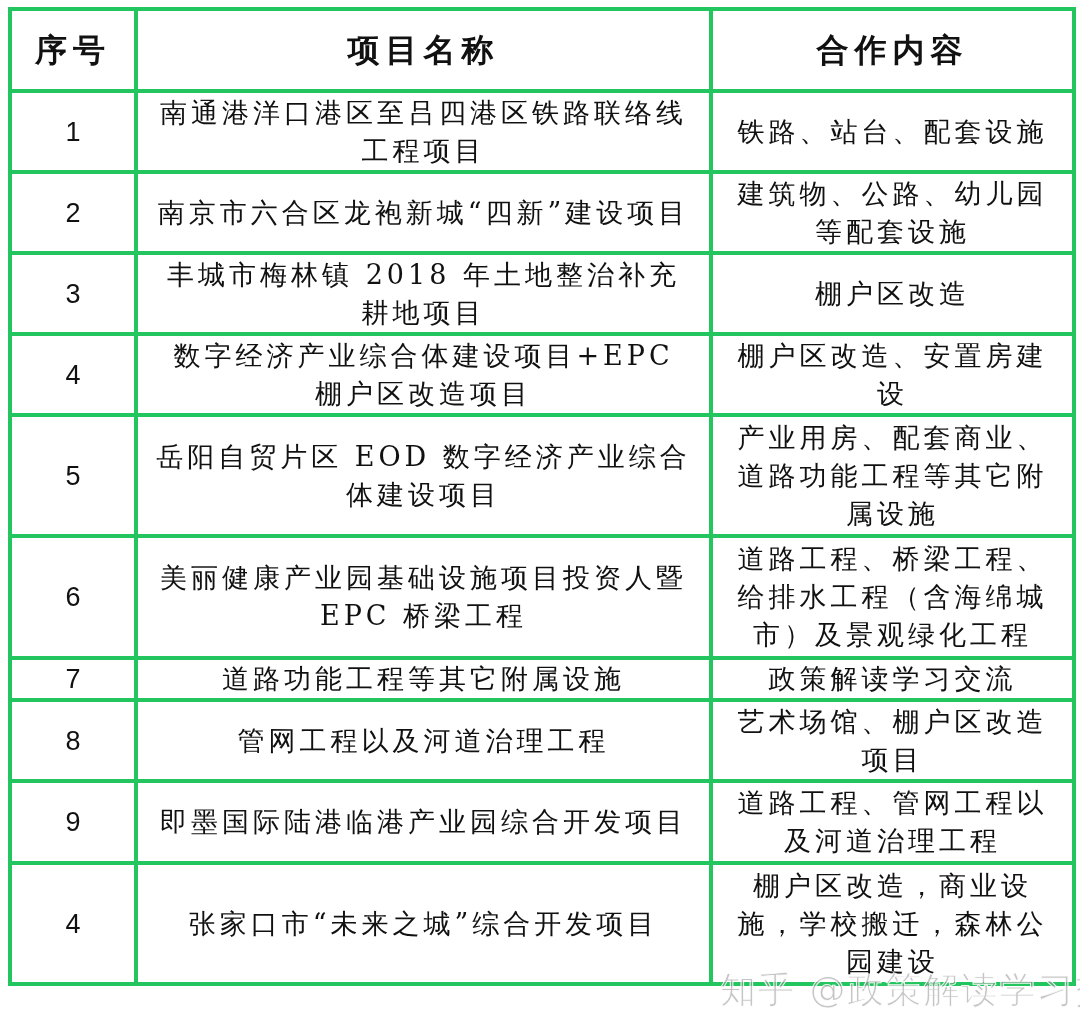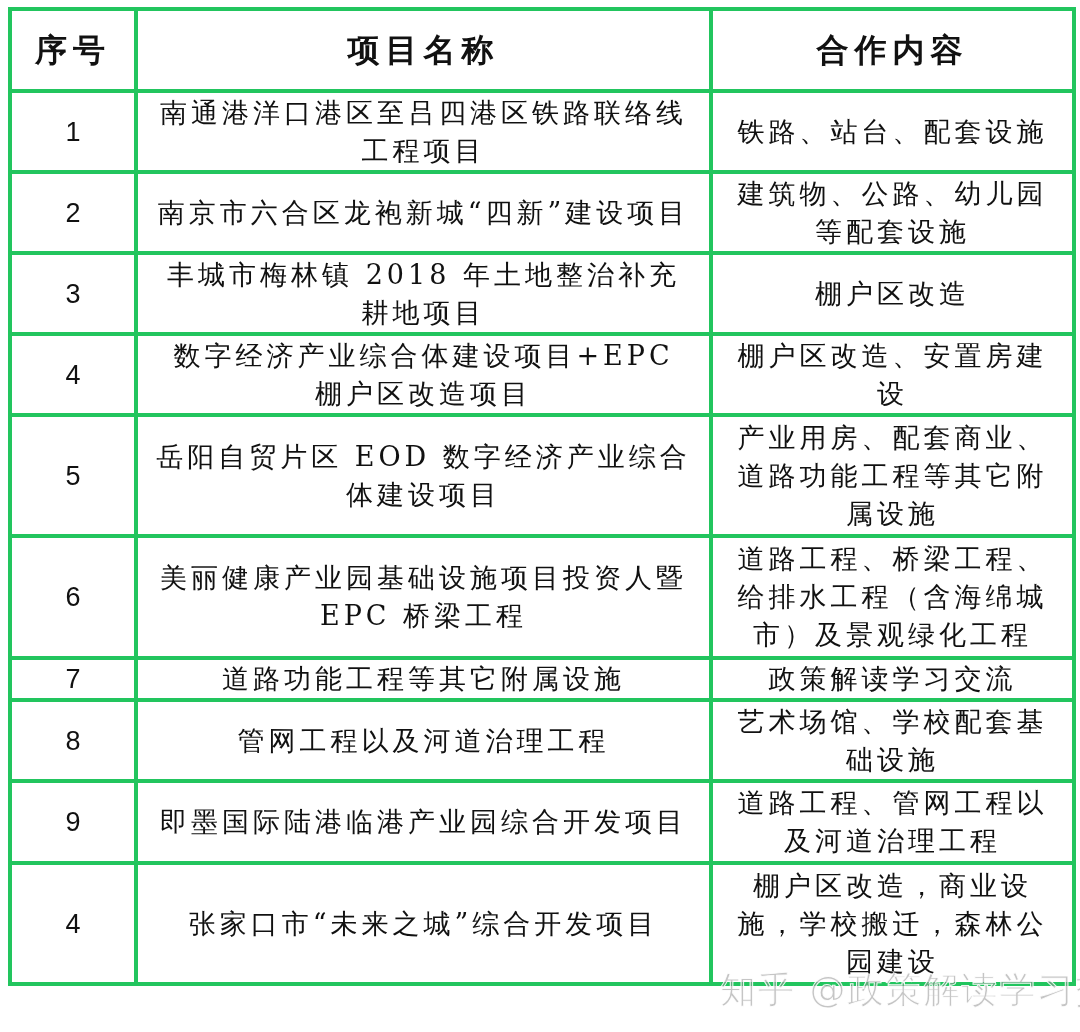--- a/index.html
+++ b/index.html
@@ -65,21 +65,21 @@
       <td>道路工程、桥梁工程、给排水工程（含海绵城市）及景观绿化工程</td>
     </tr>
     <tr style="height:41px">
       <td class="num">7</td>
       <td>道路功能工程等其它附属设施</td>
       <td>政策解读学习交流</td>
     </tr>
     <tr style="height:81px">
       <td class="num">8</td>
       <td>管网工程以及河道治理工程</td>
-      <td>艺术场馆、学校配套基础设施</td>
+      <td>艺术场馆、棚户区改造项目</td>
     </tr>
     <tr style="height:82px">
       <td class="num">9</td>
       <td>即墨国际陆港临港产业园综合开发项目</td>
       <td>道路工程、管网工程以及河道治理工程</td>
     </tr>
     <tr style="height:121px">
       <td class="num">4</td>
       <td>张家口市“未来之城”综合开发项目</td>
       <td>棚户区改造，商业设施，学校搬迁，森林公园建设</td>

